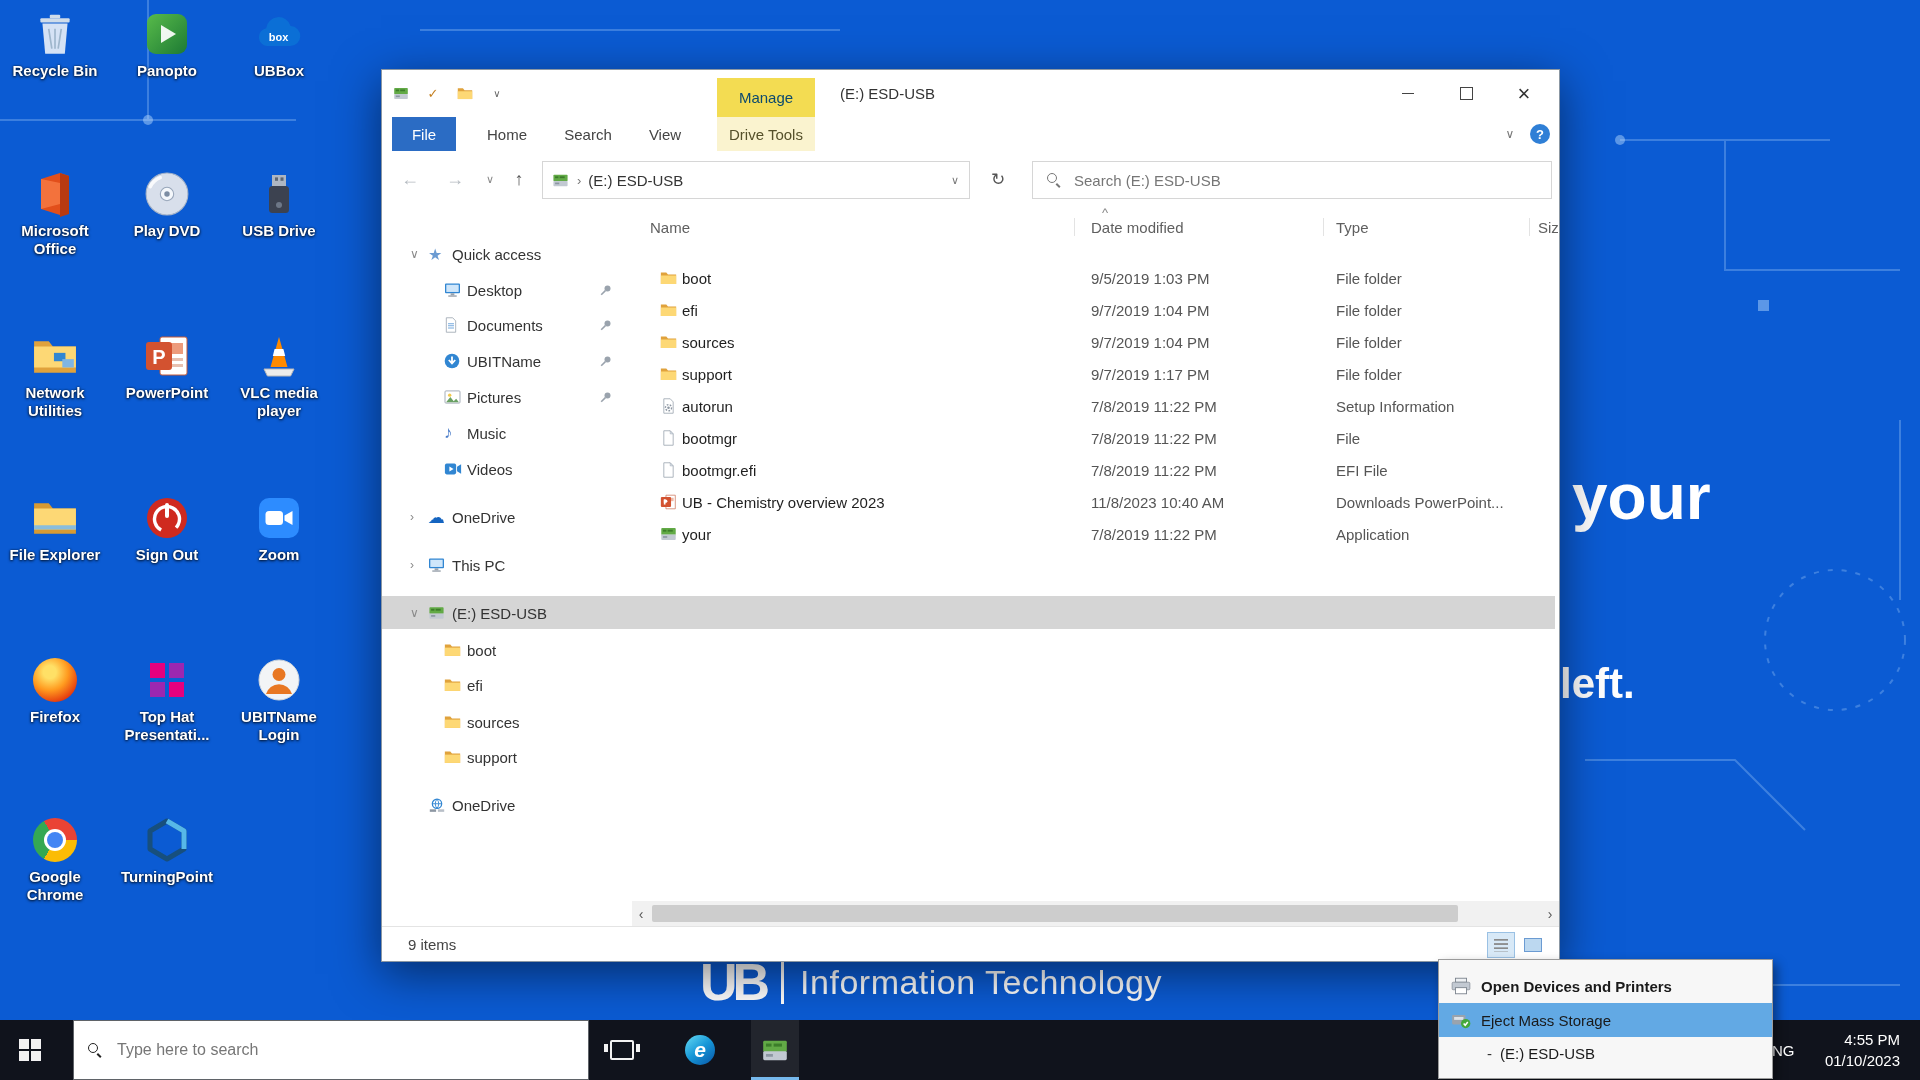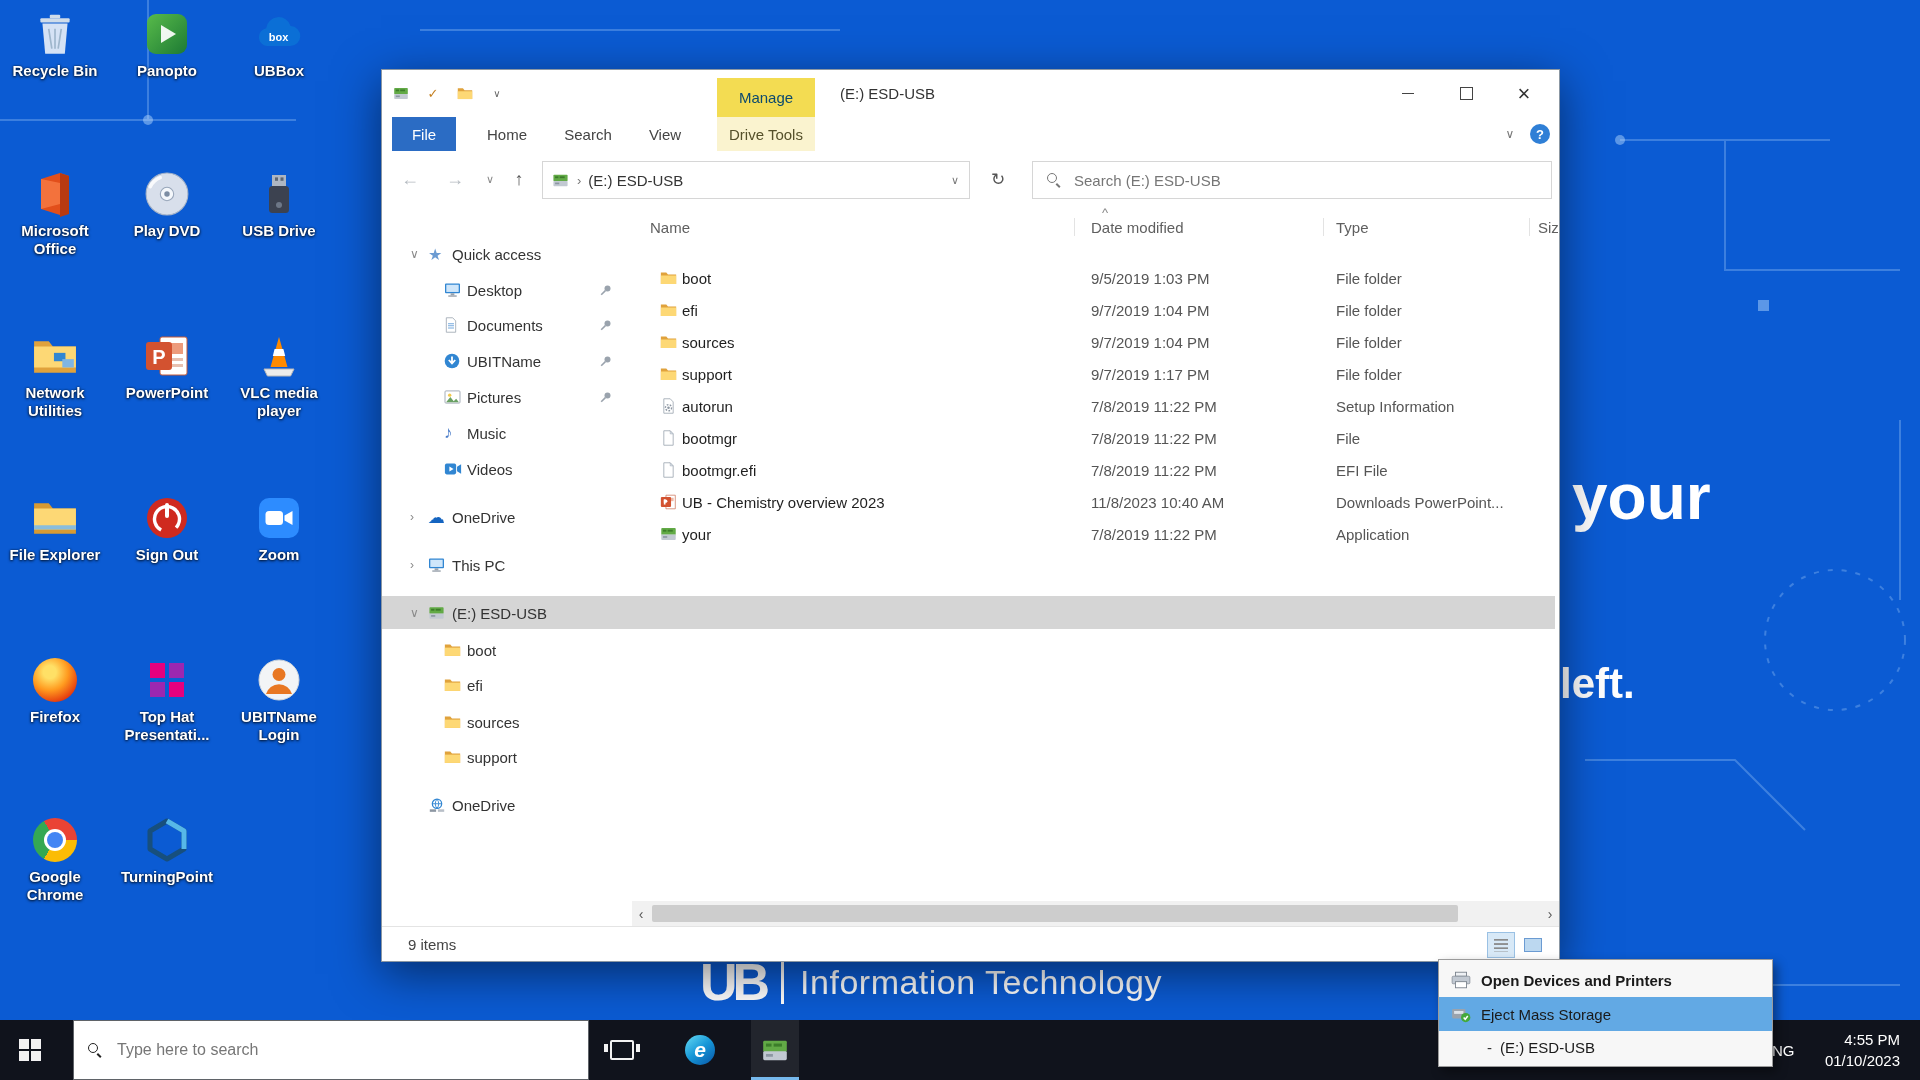--- a/index.html
+++ b/index.html
@@ -96,21 +96,21 @@
 
   .statusbar{position:absolute;left:0;right:0;top:856px;height:35px;border-top:1px solid #e4e4e4;background:#fff;}
   .scount{position:absolute;left:26px;top:0;height:35px;display:flex;align-items:center;color:#444;}
   .vb{position:absolute;top:5px;width:26px;height:24px;display:flex;align-items:center;justify-content:center;border:1px solid transparent;}
   .vb.details{right:44px;background:#d8e9f7;border-color:#9ac1e4;}
   .vb.thumbs{right:12px;}
   .vb .lines{width:14px;height:13px;background:linear-gradient(#8a8a8a 2px,transparent 2px);background-size:100% 4.2px;}
   .vb .thumbpic{width:16px;height:12px;background:#bcd8f0;border:1px solid #6b9bd2;}
 
   
-  .ejectmenu{position:absolute;left:1438px;top:959px;width:333px;background:#f7f7f7;border:1px solid #9b9b9b;box-shadow:4px 5px 10px rgba(0,0,0,.4);z-index:60;padding:3px 0;font-size:15px;color:#1a1a1a;}
+  .ejectmenu{position:absolute;left:1438px;top:959px;width:333px;background:#f7f7f7;border:1px solid #9b9b9b;box-shadow:4px 5px 10px rgba(0,0,0,.4);z-index:60;padding:9px 0;font-size:15px;color:#1a1a1a;}
   .mitem{position:relative;height:34px;display:flex;align-items:center;}
   .mitem .mico{width:20px;height:18px;margin:0 10px 0 12px;flex:0 0 20px;}
   .mitem.bold{font-weight:bold;}
   .mitem.hl{background:#62a9e4;}
   .mitem.sub{height:32px;}
   .mitem.sub .mdash{margin:0 8px 0 48px;color:#333;}
 
   
   .taskbar{position:absolute;left:0;top:1020px;width:1920px;height:60px;background:#10131c;z-index:55;}
   .startbtn{position:absolute;left:0;top:0;width:60px;height:60px;display:flex;align-items:center;justify-content:center;}

